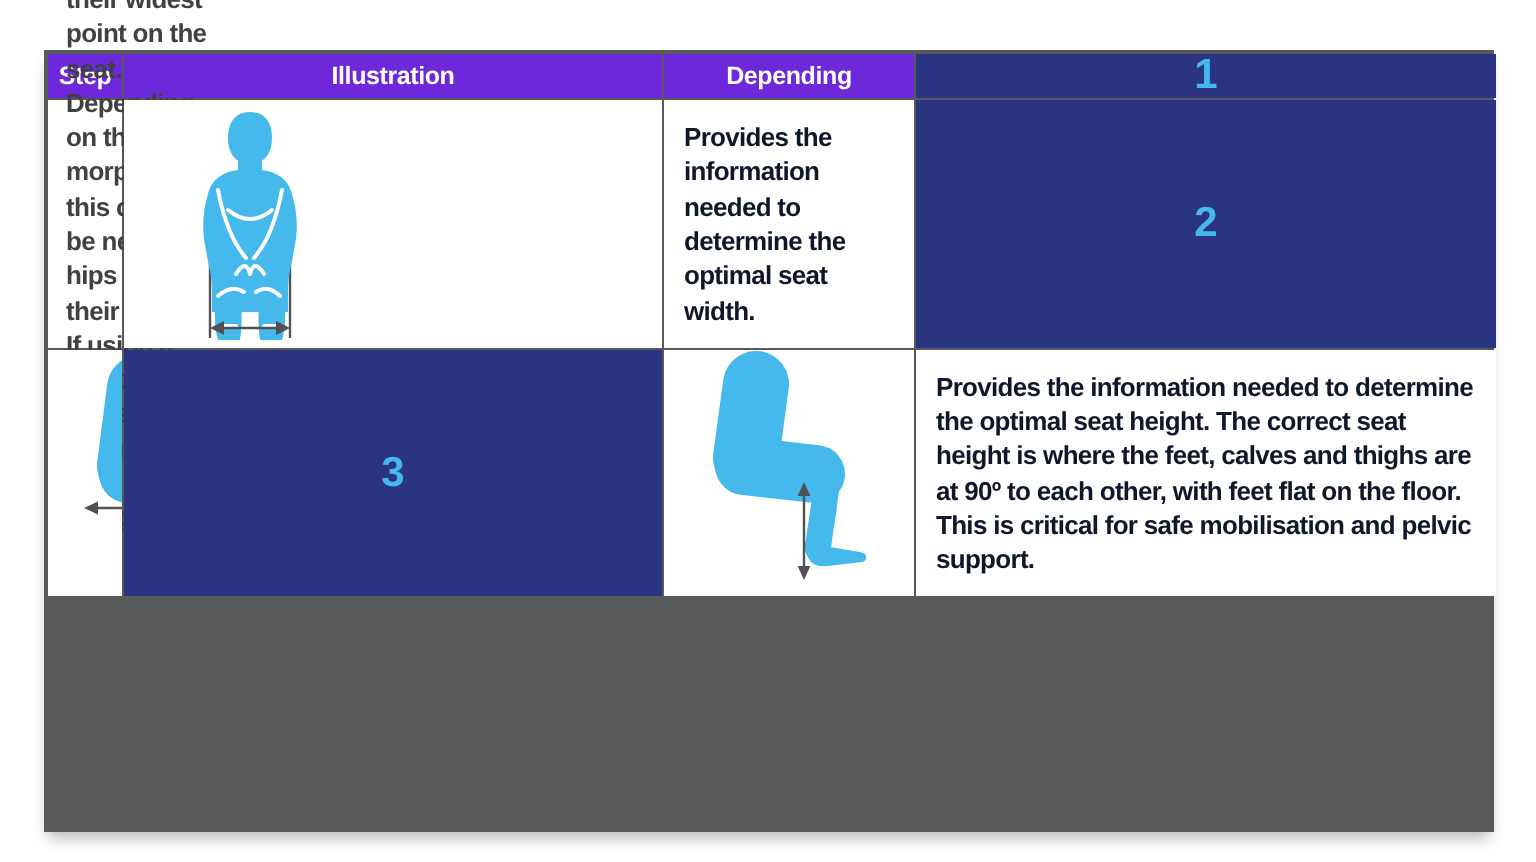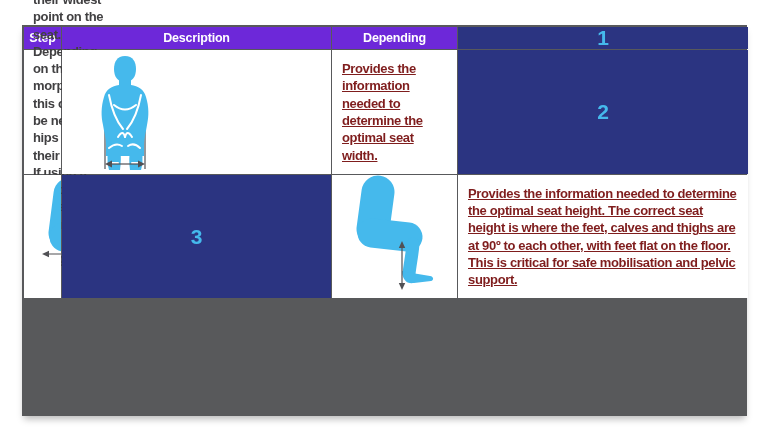--- a/index.html
+++ b/index.html
@@ -28,45 +28,45 @@
     display:flex;align-items:center;justify-content:center;
     font-weight:bold;font-size:21px;
   }
   .desccell{
     background:#ffffff;color:#414042;
     display:flex;align-items:center;
     padding:4px 6px 4px 9px;
     font-weight:bold;font-size:13px;line-height:1.33;letter-spacing:-0.35px;
   }
   .ratcell{
-    background:#ffffff;color:#7f1d1d;
+    background:#ffffff;color:#0f172a;
     display:flex;align-items:center;
     padding:4px 6px 4px 10px;
-    font-weight:bold;font-size:13px;line-height:1.33;letter-spacing:-0.35px;text-decoration:underline;
+    font-weight:bold;font-size:13px;line-height:1.33;letter-spacing:-0.35px;
   }
   .illcell{
     background:#ffffff;position:relative;overflow:hidden;
   }
   .illcell svg{position:absolute;left:0;top:0;}
   .fig{fill:#45b9ec;}
   .figstroke{stroke:#45b9ec;fill:none;}
   .detail{stroke:#ffffff;stroke-width:2;fill:none;stroke-linecap:round;}
   .measure{stroke:#515155;stroke-width:1.2;fill:none;}
   .mhead{fill:#515155;stroke:none;}
 </style>
 </head>
 <body>
 
 <div class="table">
 
   <div class="hcell">
     <span>Step</span>
   </div>
   <div class="hcell">
-    <span>Description</span>
+    <span>Illustration</span>
   </div>
   <div class="hcell">
     <span>Depending</span>
   </div>
 
   <div class="stepcell">
     <span>1</span>
   </div>
   <div class="desccell">
     <span>Measure the patient at their widest point on the seat. Depending on their morphology, this could be near their hips or at their thighs. If using a flexible tape measure, ensure it is held straight.</span>

